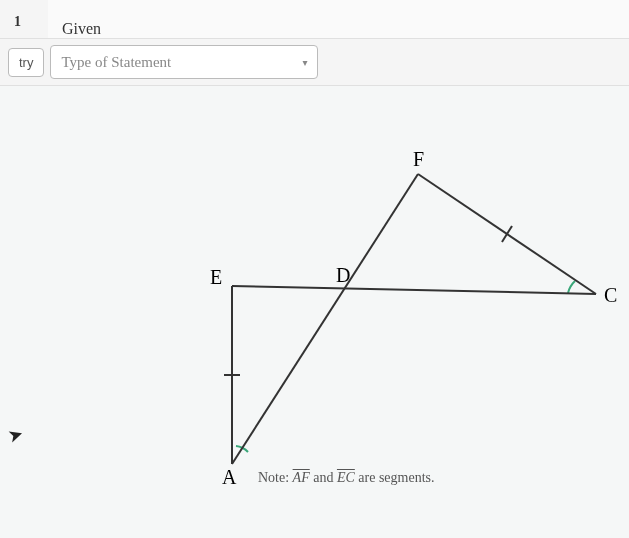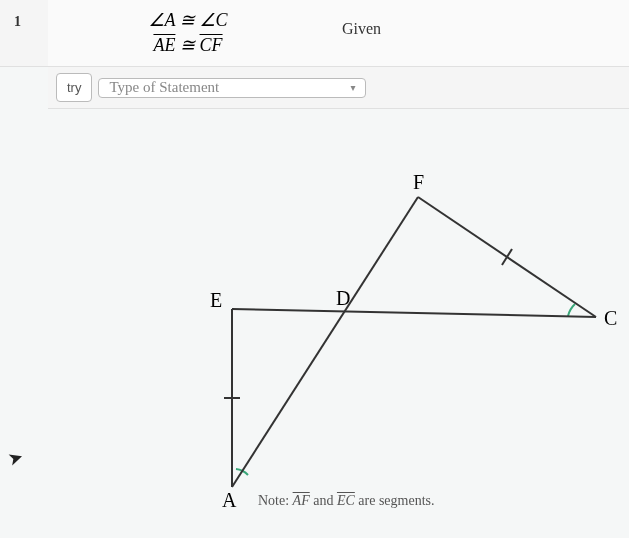--- a/index.html
+++ b/index.html
@@ -47,35 +47,34 @@
     text-decoration: overline;
     text-decoration-thickness: 1px;
     font-style: italic;
   }
   .input-row {
     display: flex;
     align-items: center;
     padding: 6px 4px;
     background: #f5f5f5;
     border-bottom: 1px solid #e0e0e0;
-    margin-left: 48px;
   }
   .try-btn {
     border: 1px solid #bbb;
     background: #fff;
     border-radius: 4px;
     padding: 6px 10px;
     font-size: 13px;
     color: #555;
     margin: 0 6px 0 4px;
     cursor: pointer;
   }
   .stmt-select {
     flex: 0 0 268px;
-    height: 20px;
+    height: 34px;
     border: 1px solid #bbb;
     border-radius: 4px;
     background: #fff;
     padding: 0 10px;
     display: flex;
     align-items: center;
     justify-content: space-between;
     font-size: 15px;
     color: #888;
     cursor: pointer;
@@ -107,28 +106,20 @@
     font-size: 20px;
     font-style: normal;
   }
 </style>
 </head>
 <body>
 
 <div class="proof-table">
   <div class="proof-row">
     <div class="step-num">1</div>
-    <div class="statement-cell">
-      <div>
-        <span>∠A</span><span> ≅ </span><span>∠C</span>
-      </div>
-      <div>
-        <span class="overline">AE</span><span> ≅ </span><span class="overline">CF</span>
-      </div>
-    </div>
     <div class="reason-cell">Given</div>
   </div>
 
   <div class="input-row">
     <button class="try-btn">try</button>
     <div class="stmt-select">
       <span>Type of Statement</span>
       <span class="caret">▾</span>
     </div>
   </div>

